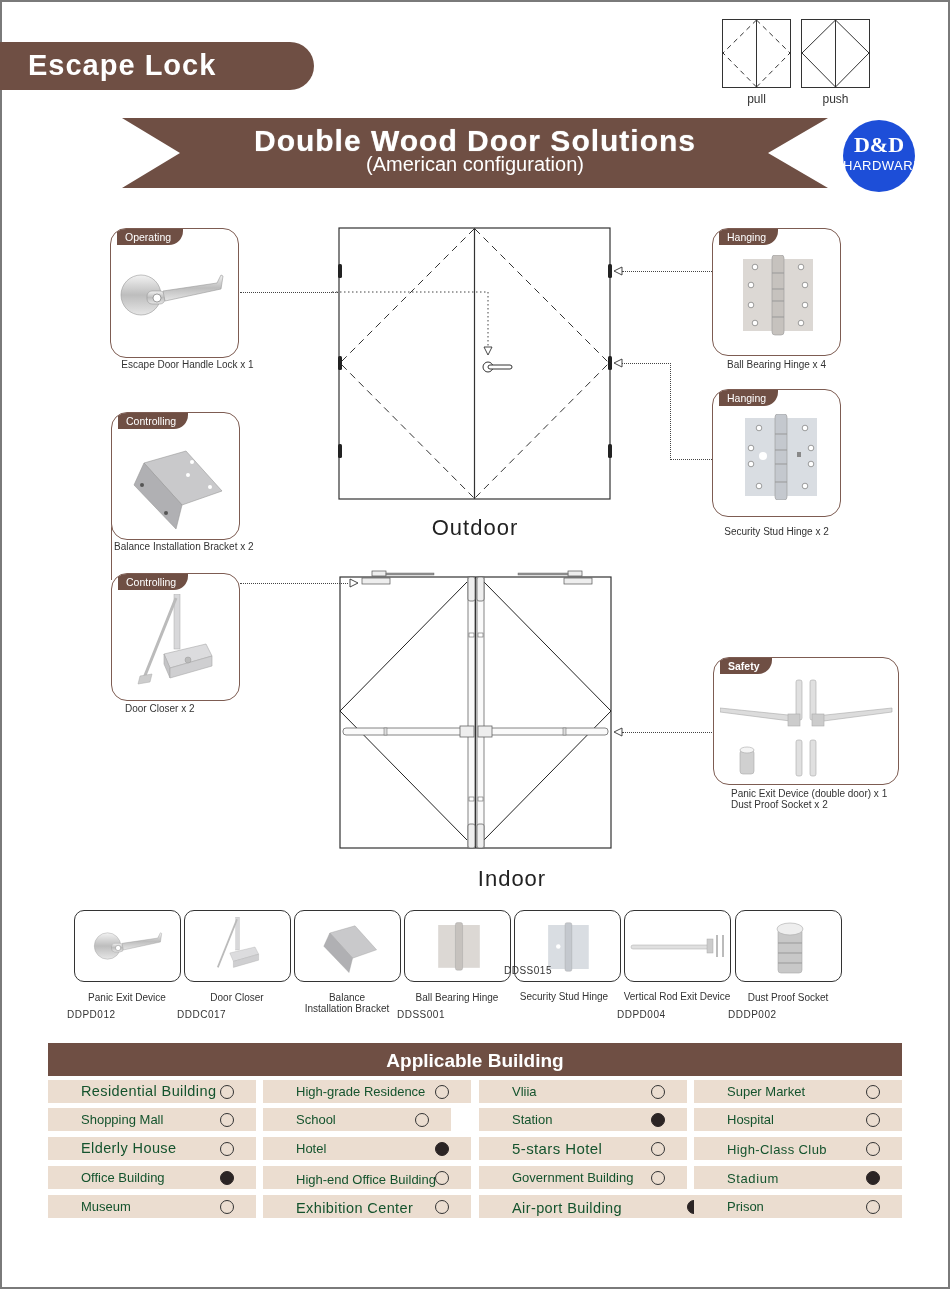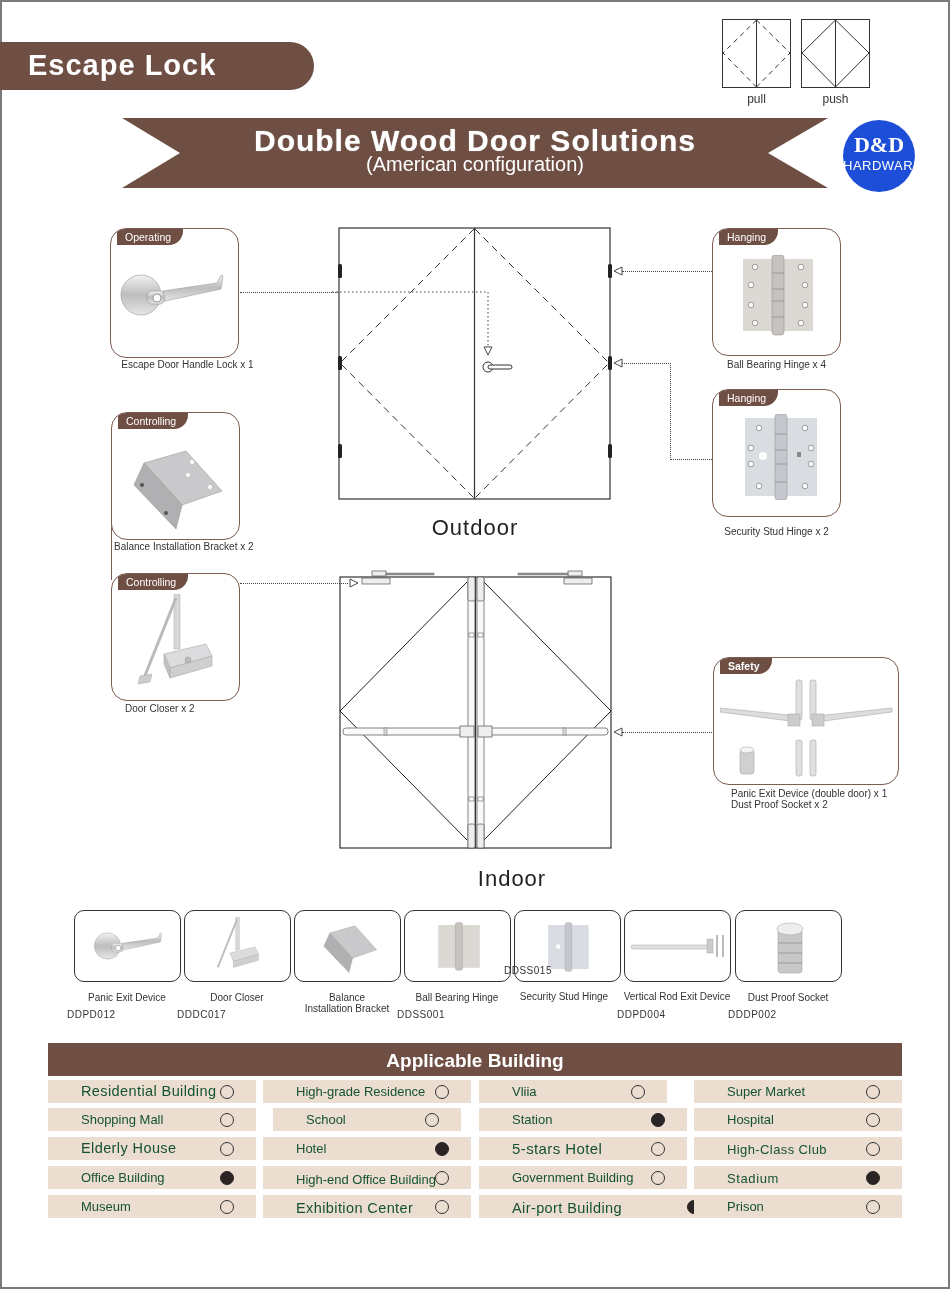--- a/index.html
+++ b/index.html
@@ -367,38 +367,38 @@
   </div>
 <div class="abs ab-cell" style="left:48px; top:1195px; width:208px;">
     <span class="name">Museum</span>
     <span class="dot"></span>
   </div>
 
 <div class="abs ab-cell" style="left:263px; top:1080px; width:208px;">
     <span class="name">High-grade Residence</span>
     <span class="dot"></span>
   </div>
-<div class="abs ab-cell" style="left:273px; top:1108px; width:188px;">
+<div class="abs ab-cell" style="left:263px; top:1108px; width:188px;">
     <span class="name">School</span>
     <span class="dot"></span>
   </div>
 <div class="abs ab-cell" style="left:263px; top:1137px; width:208px;">
     <span class="name">Hotel</span>
     <span class="dot on"></span>
   </div>
 <div class="abs ab-cell" style="left:263px; top:1166px; width:208px;">
     <span class="name" style="top:6px;">High-end Office Building</span>
     <span class="dot"></span>
   </div>
 <div class="abs ab-cell" style="left:263px; top:1195px; width:208px;">
     <span class="name big" style="top:5px;">Exhibition Center</span>
     <span class="dot"></span>
   </div>
 
-<div class="abs ab-cell" style="left:479px; top:1080px; width:188px;">
+<div class="abs ab-cell" style="left:479px; top:1080px; width:208px;">
     <span class="name">Vliia</span>
     <span class="dot"></span>
   </div>
 <div class="abs ab-cell" style="left:479px; top:1108px; width:208px;">
     <span class="name">Station</span>
     <span class="dot on"></span>
   </div>
 <div class="abs ab-cell" style="left:479px; top:1137px; width:208px;">
     <span class="name big" style="font-size:15px;">5-stars Hotel</span>
     <span class="dot"></span>

